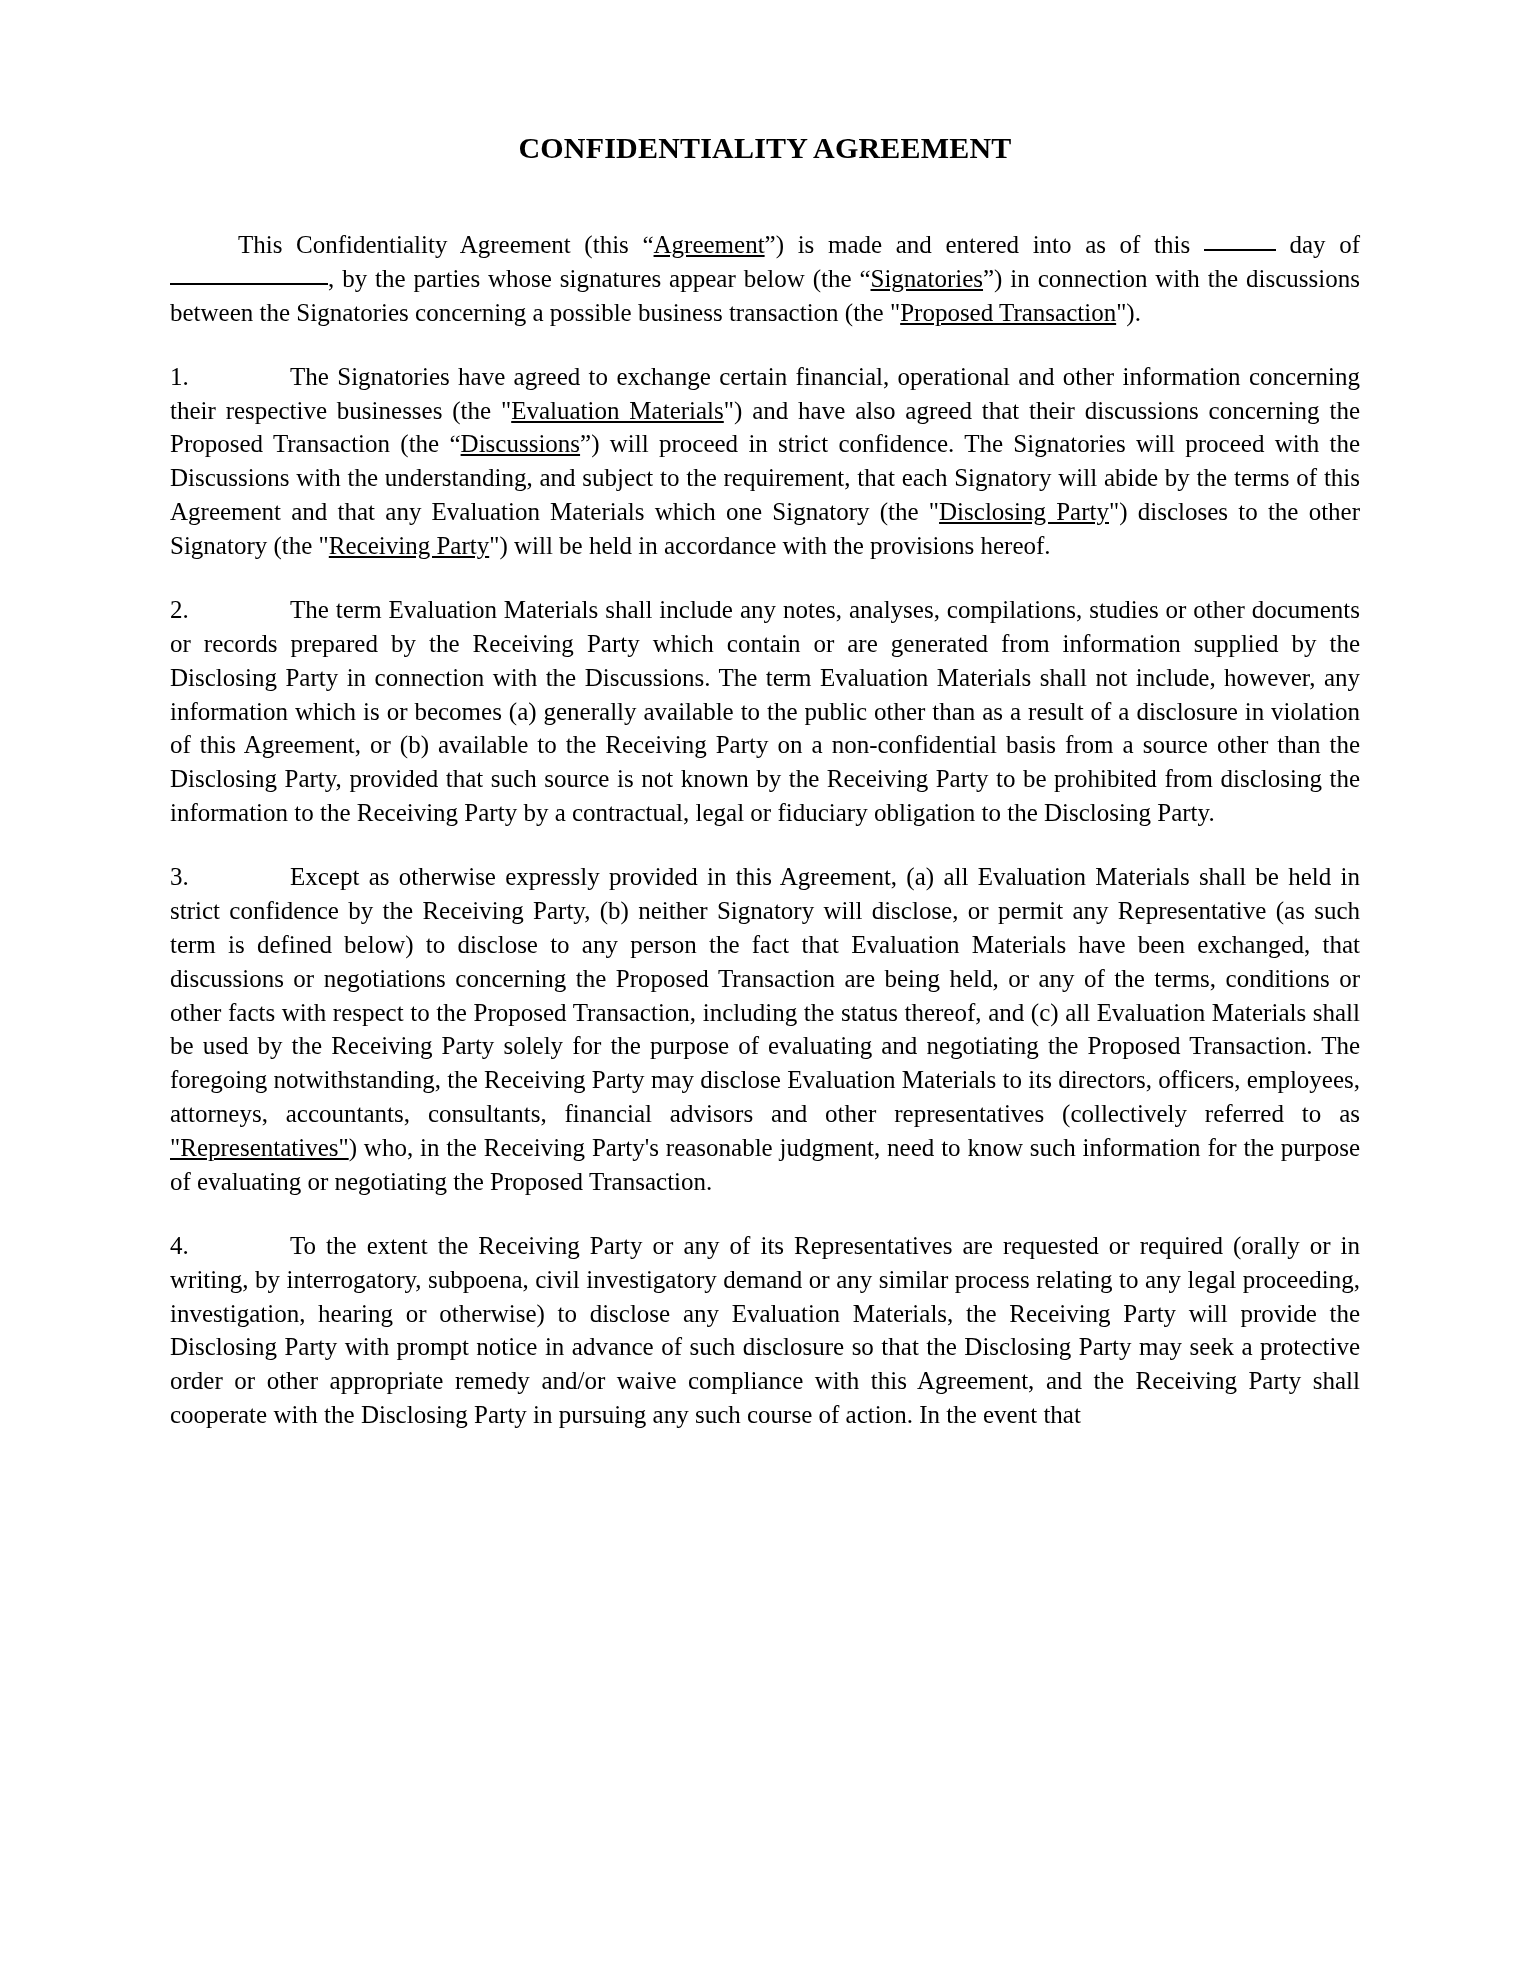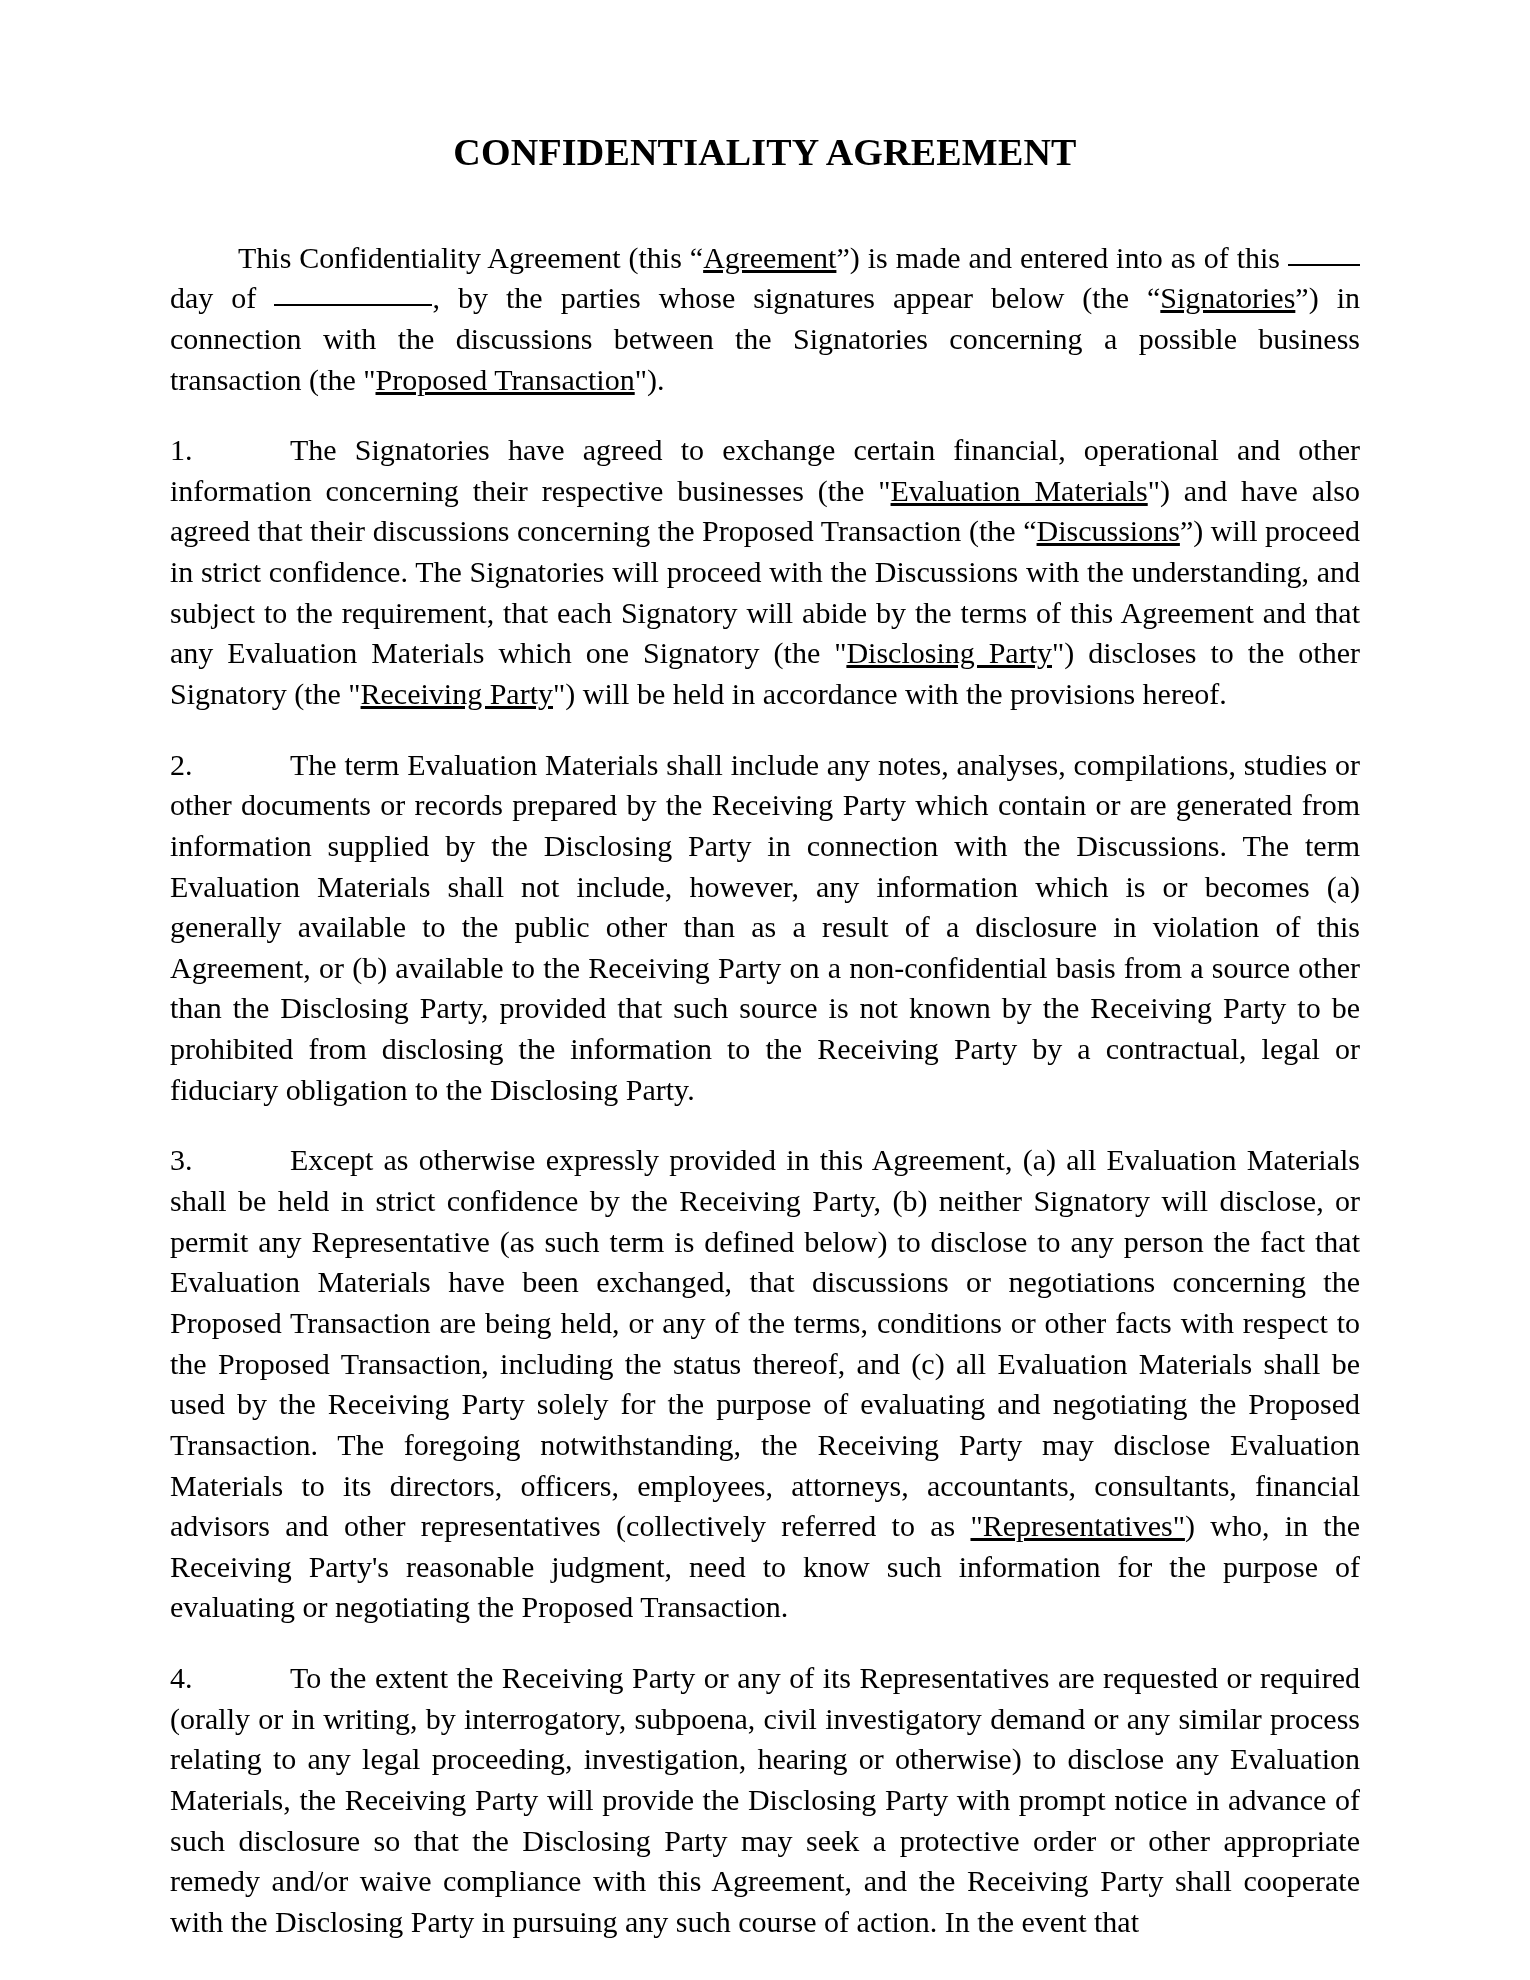--- a/index.html
+++ b/index.html
@@ -18,27 +18,27 @@
     position: relative;
     width: 1530px;
     height: 1980px;
     box-sizing: border-box;
     padding: 130px 170px 40px 170px;
     background: #ffffff;
   }
   .doc-title {
     text-align: center;
     font-weight: bold;
-    font-size: 38px;
+    font-size: 30px;
     letter-spacing: 0.2px;
     margin: 0 0 62px 0;
     line-height: 1.2;
   }
   .para {
-    font-size: 30px;
+    font-size: 25px;
     line-height: 1.355;
     text-align: justify;
     text-justify: inter-word;
     margin: 0 0 30px 0;
     text-indent: 0;
     hyphens: none;
   }
   .para:last-child {
     margin-bottom: 11px;
   }

